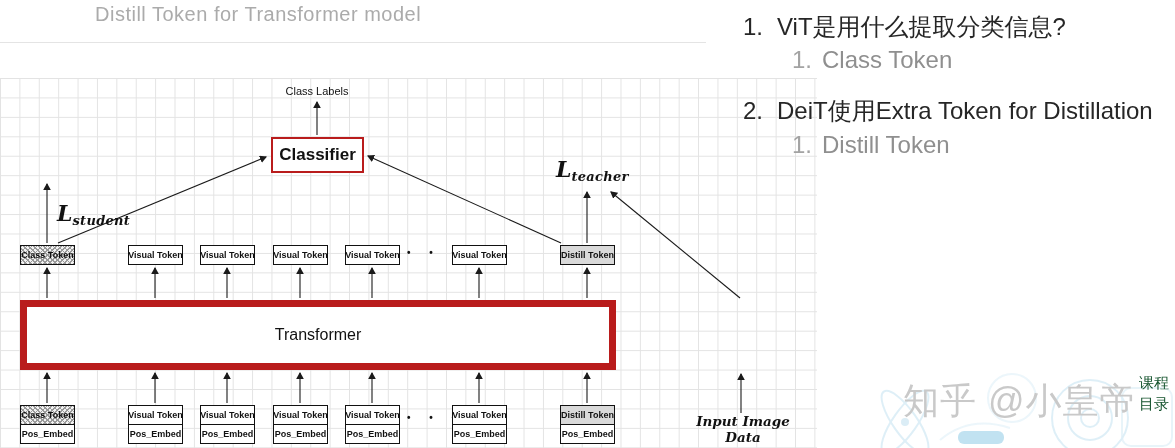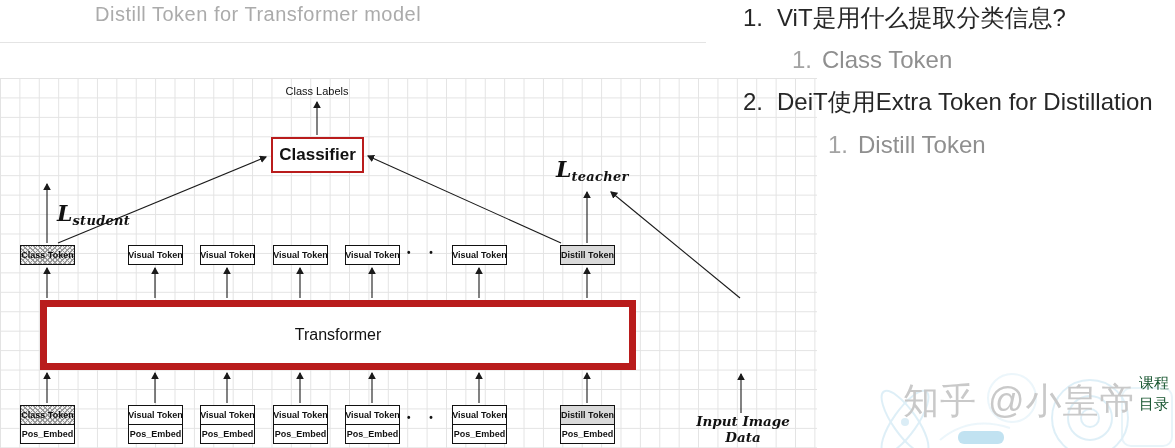--- a/index.html
+++ b/index.html
@@ -23,21 +23,21 @@
     background-size:19.4px 19.45px;
   }
 
   .diagram { position:absolute; inset:0; width:820px; height:448px; }
 
   .dbox {
     position:absolute; background:#fff; border:7px solid #b91c1c;
     display:flex; align-items:center; justify-content:center; color:#111;
   }
   .classifier-box { left:271px; top:137px; width:93px; height:36px; border-width:2.5px; font-size:17px; font-weight:700; }
-  .transformer-box { left:20px; top:300px; width:596px; height:70px; font-size:16px;margin-left:20px; }
+  .transformer-box { left:20px; top:300px; width:596px; height:70px; font-size:16px; }
   .teacher-box { left:686px; top:300px; width:110px; height:70px; font-size:15px; }
 
   .token {
     position:absolute; width:55px; height:20px; border:1.5px solid #111; background:#fff;
     display:flex; align-items:center; justify-content:center;
     font-size:9px; font-weight:700; color:#111; white-space:nowrap; overflow:hidden;
   }
   .token.hatched {
     background-image:
       repeating-linear-gradient(45deg, #9a9a9a 0 1px, transparent 1px 3.5px),
@@ -63,28 +63,28 @@
   .loss-student { left:57px; top:152px;margin-top:48px; }
   .loss-teacher { left:556px; top:156px; }
 
   .input-image { position:absolute; left:683px; top:413px; width:120px; text-align:center;
     font-family:"DejaVu Serif", serif; font-style:italic; font-weight:700; font-size:13.5px; color:#111; }
 
   .arrows { position:absolute; left:0; top:0; pointer-events:none; }
 
   
   .notes { position:absolute; left:730px; top:0; width:445px; }
-  .note-item { position:absolute; color:#262626; font-size:24px; white-space:nowrap; }
+  .note-item { position:absolute; color:#262626; font-size:24px; white-space:nowrap;margin-top:9px; }
   .note-num { display:inline-block; width:34px; }
   .note-sub { position:absolute; color:#8f8f8f; font-size:24px; white-space:nowrap; }
   .note-sub .note-num { width:30px; color:#a3a3a3; }
   .item1 { left:13px; top:2px; }
   .sub1  { left:62px; top:46px; }
   .item2 { left:13px; top:86px; }
-  .sub2  { left:62px; top:131px;margin-left:36px; }
+  .sub2  { left:62px; top:131px; }
 
   
   .deco-svg { position:absolute; left:855px; top:355px; pointer-events:none; }
   .watermark { position:absolute; left:903px; top:377px; font-size:36px; color:#c9c9c9;
     letter-spacing:1px; white-space:nowrap; }
   .side-tab { position:absolute; left:1139px; top:372px; font-size:15px; color:#14532d;
     line-height:21px; text-align:left; cursor:pointer; }
 </style>
 </head>
 <body>

